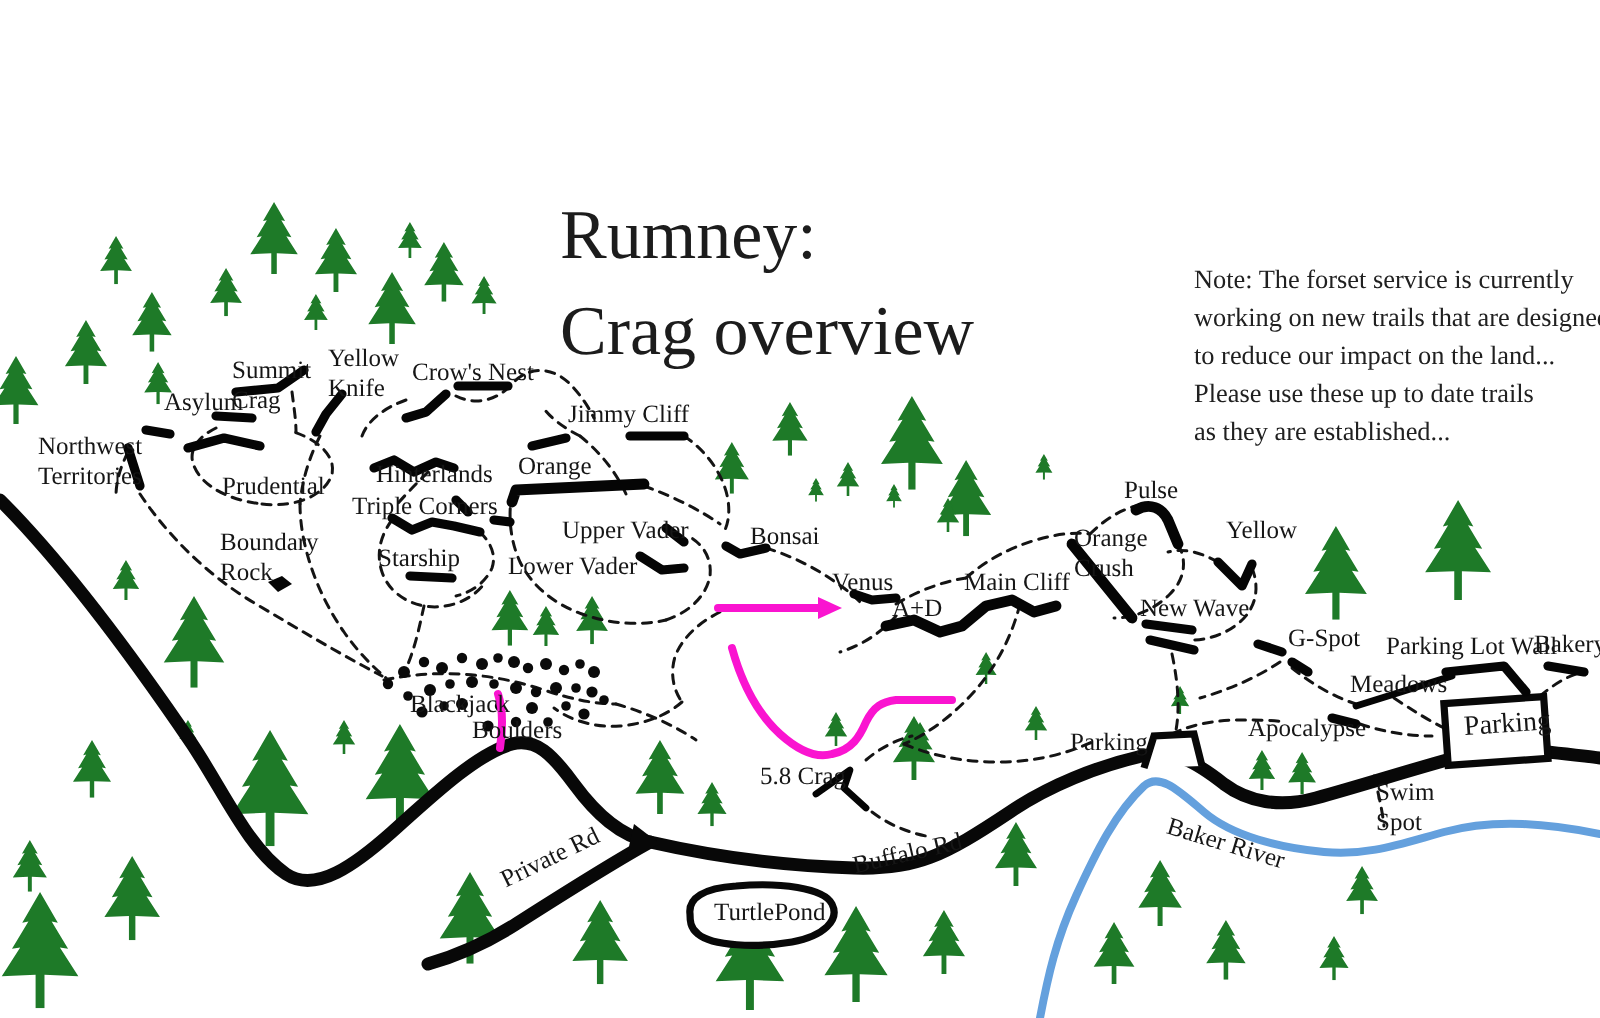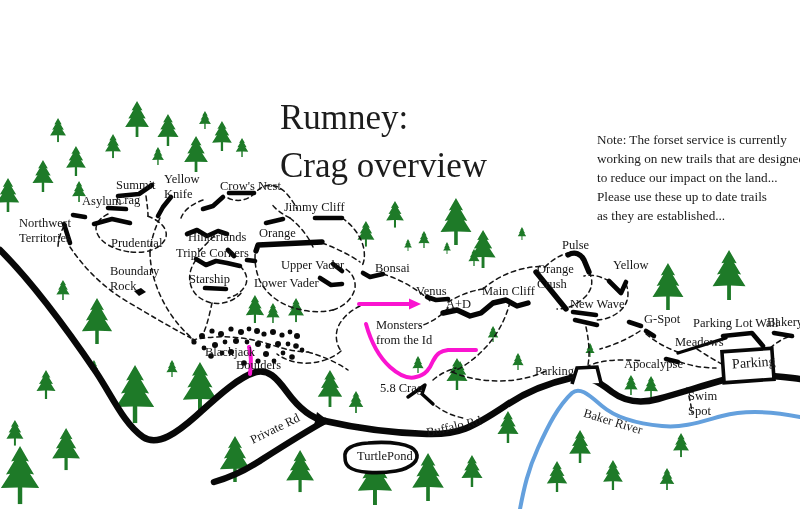--- a/index.html
+++ b/index.html
@@ -244,21 +244,21 @@
   <div class="note" style="left:597px;top:130px">Note: The forset service is currently
 working on new trails that are designed
 to reduce our impact on the land...
 Please use these up to date trails
 as they are established...</div>
 
   <div class="lbl" style="left:116px;top:178px">Summit
 Crag</div>
   <div class="lbl" style="left:164px;top:172px">Yellow
 Knife</div>
-  <div class="lbl" style="left:220px;top:179px">Crow's Nest</div>
+  <div class="lbl" style="left:206px;top:179px">Crow's Nest</div>
   <div class="lbl" style="left:82px;top:194px">Asylum</div>
   <div class="lbl" style="left:19px;top:216px">Northwest
 Territories</div>
   <div class="lbl" style="left:111px;top:236px">Prudential</div>
   <div class="lbl" style="left:188px;top:230px">Hinterlands</div>
   <div class="lbl" style="left:176px;top:246px">Triple Corners</div>
   <div class="lbl" style="left:110px;top:264px">Boundary
 Rock</div>
   <div class="lbl" style="left:189px;top:272px">Starship</div>
   <div class="lbl" style="left:284px;top:200px">Jimmy Cliff</div>
@@ -272,22 +272,20 @@
   <div class="lbl" style="left:562px;top:238px">Pulse</div>
   <div class="lbl" style="left:537px;top:262px">Orange
 Crush</div>
   <div class="lbl" style="left:613px;top:258px">Yellow</div>
   <div class="lbl" style="left:570px;top:297px">New Wave</div>
   <div class="lbl" style="left:644px;top:312px">G-Spot</div>
   <div class="lbl" style="left:693px;top:316px">Parking Lot Wall</div>
   <div class="lbl" style="left:767px;top:315px">Bakery</div>
   <div class="lbl" style="left:675px;top:335px">Meadows</div>
   <div class="lbl" style="left:624px;top:357px">Apocalypse</div>
-  <div class="lbl" style="left:376px;top:318px">Monsters
-from the Id</div>
   <div class="lbl" style="left:380px;top:381px">5.8 Crag</div>
   <div class="lbl" style="left:205px;top:345px">Blackjack</div>
   <div class="lbl" style="left:236px;top:358px">Boulders</div>
   <div class="lbl" style="left:688px;top:389px">Swim
 Spot</div>
 
   <div class="lbl" style="left:535px;top:364px">Parking</div>
   <div class="lbl" style="left:732px;top:355px;font-size:14px;transform:rotate(-4deg)">Parking</div>
   <div class="lbl" style="left:357px;top:449px">TurtlePond</div>
 

